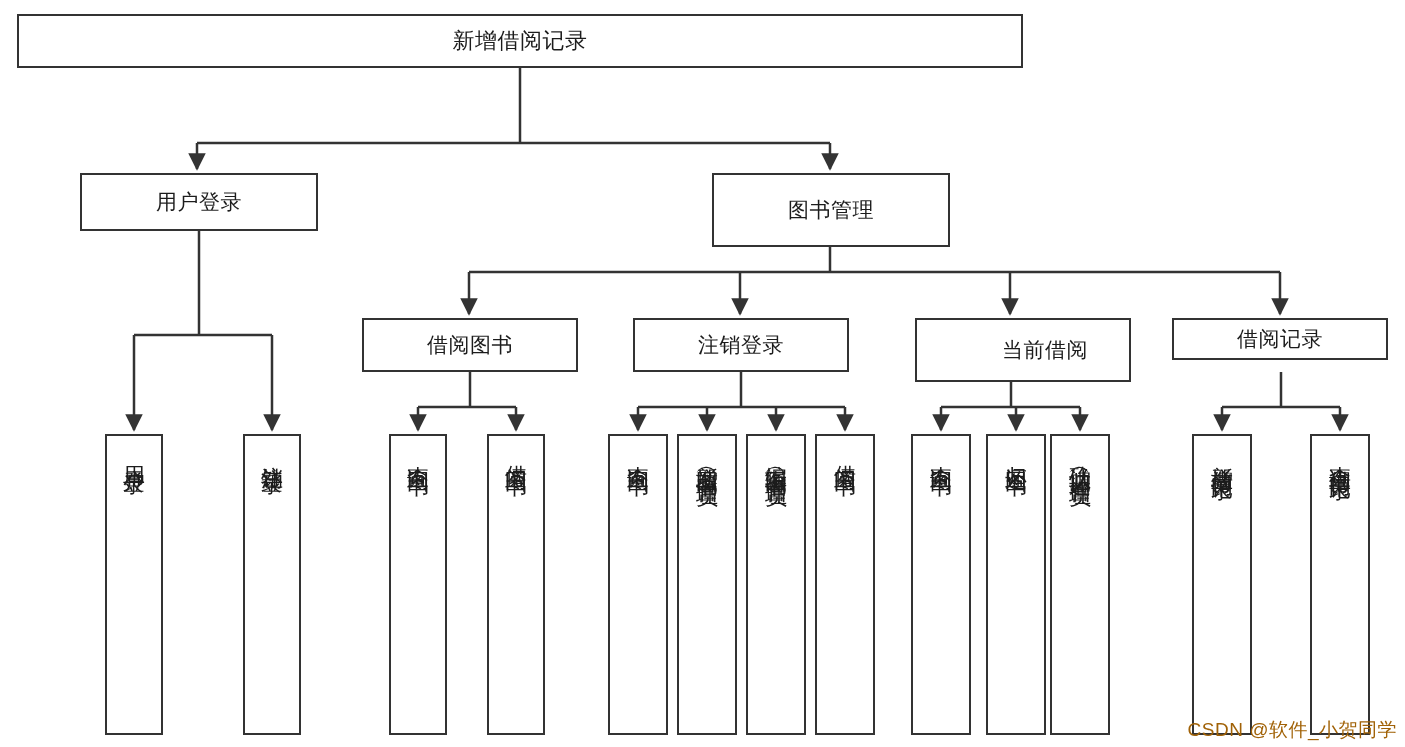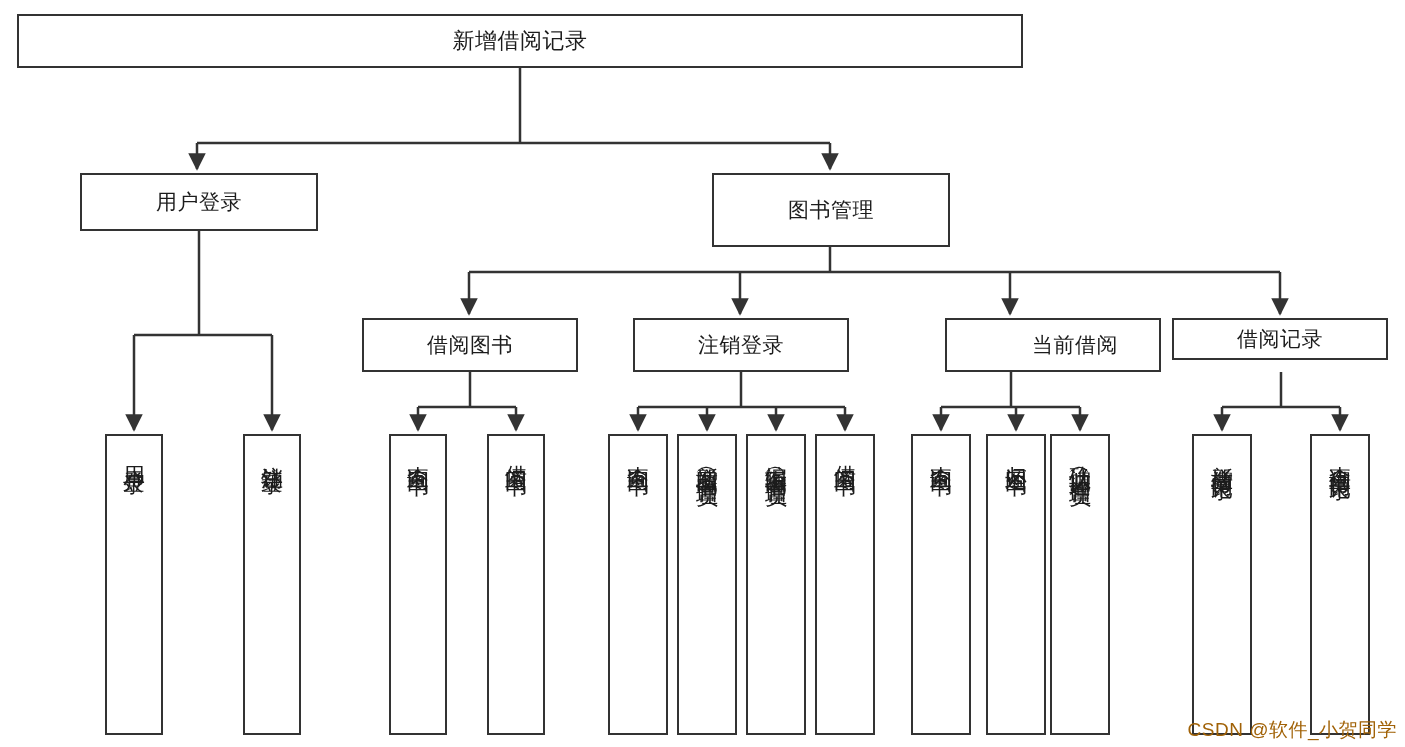--- a/index.html
+++ b/index.html
@@ -137,21 +137,21 @@
   </div>
 
   <div class="node horizontal" style="left:362px;top:318px;width:216px;height:54px;">
     <span class="label">借阅图书</span>
   </div>
 
   <div class="node horizontal" style="left:633px;top:318px;width:216px;height:54px;">
     <span class="label">注销登录</span>
   </div>
 
-  <div class="node horizontal" style="left:945px;top:318px;width:216px;height:54px;padding-left:44px;">
+  <div class="node horizontal" style="left:915px;top:318px;width:216px;height:64px;padding-left:44px;">
     <span class="label">当前借阅</span>
   </div>
 
   <div class="node horizontal" style="left:1172px;top:318px;width:216px;height:42px;">
     <span class="label">借阅记录</span>
   </div>
 
   <div class="node vertical" style="left:105px;top:434px;width:58px;height:301px;">
     <span class="label">用户登录</span>
   </div>

